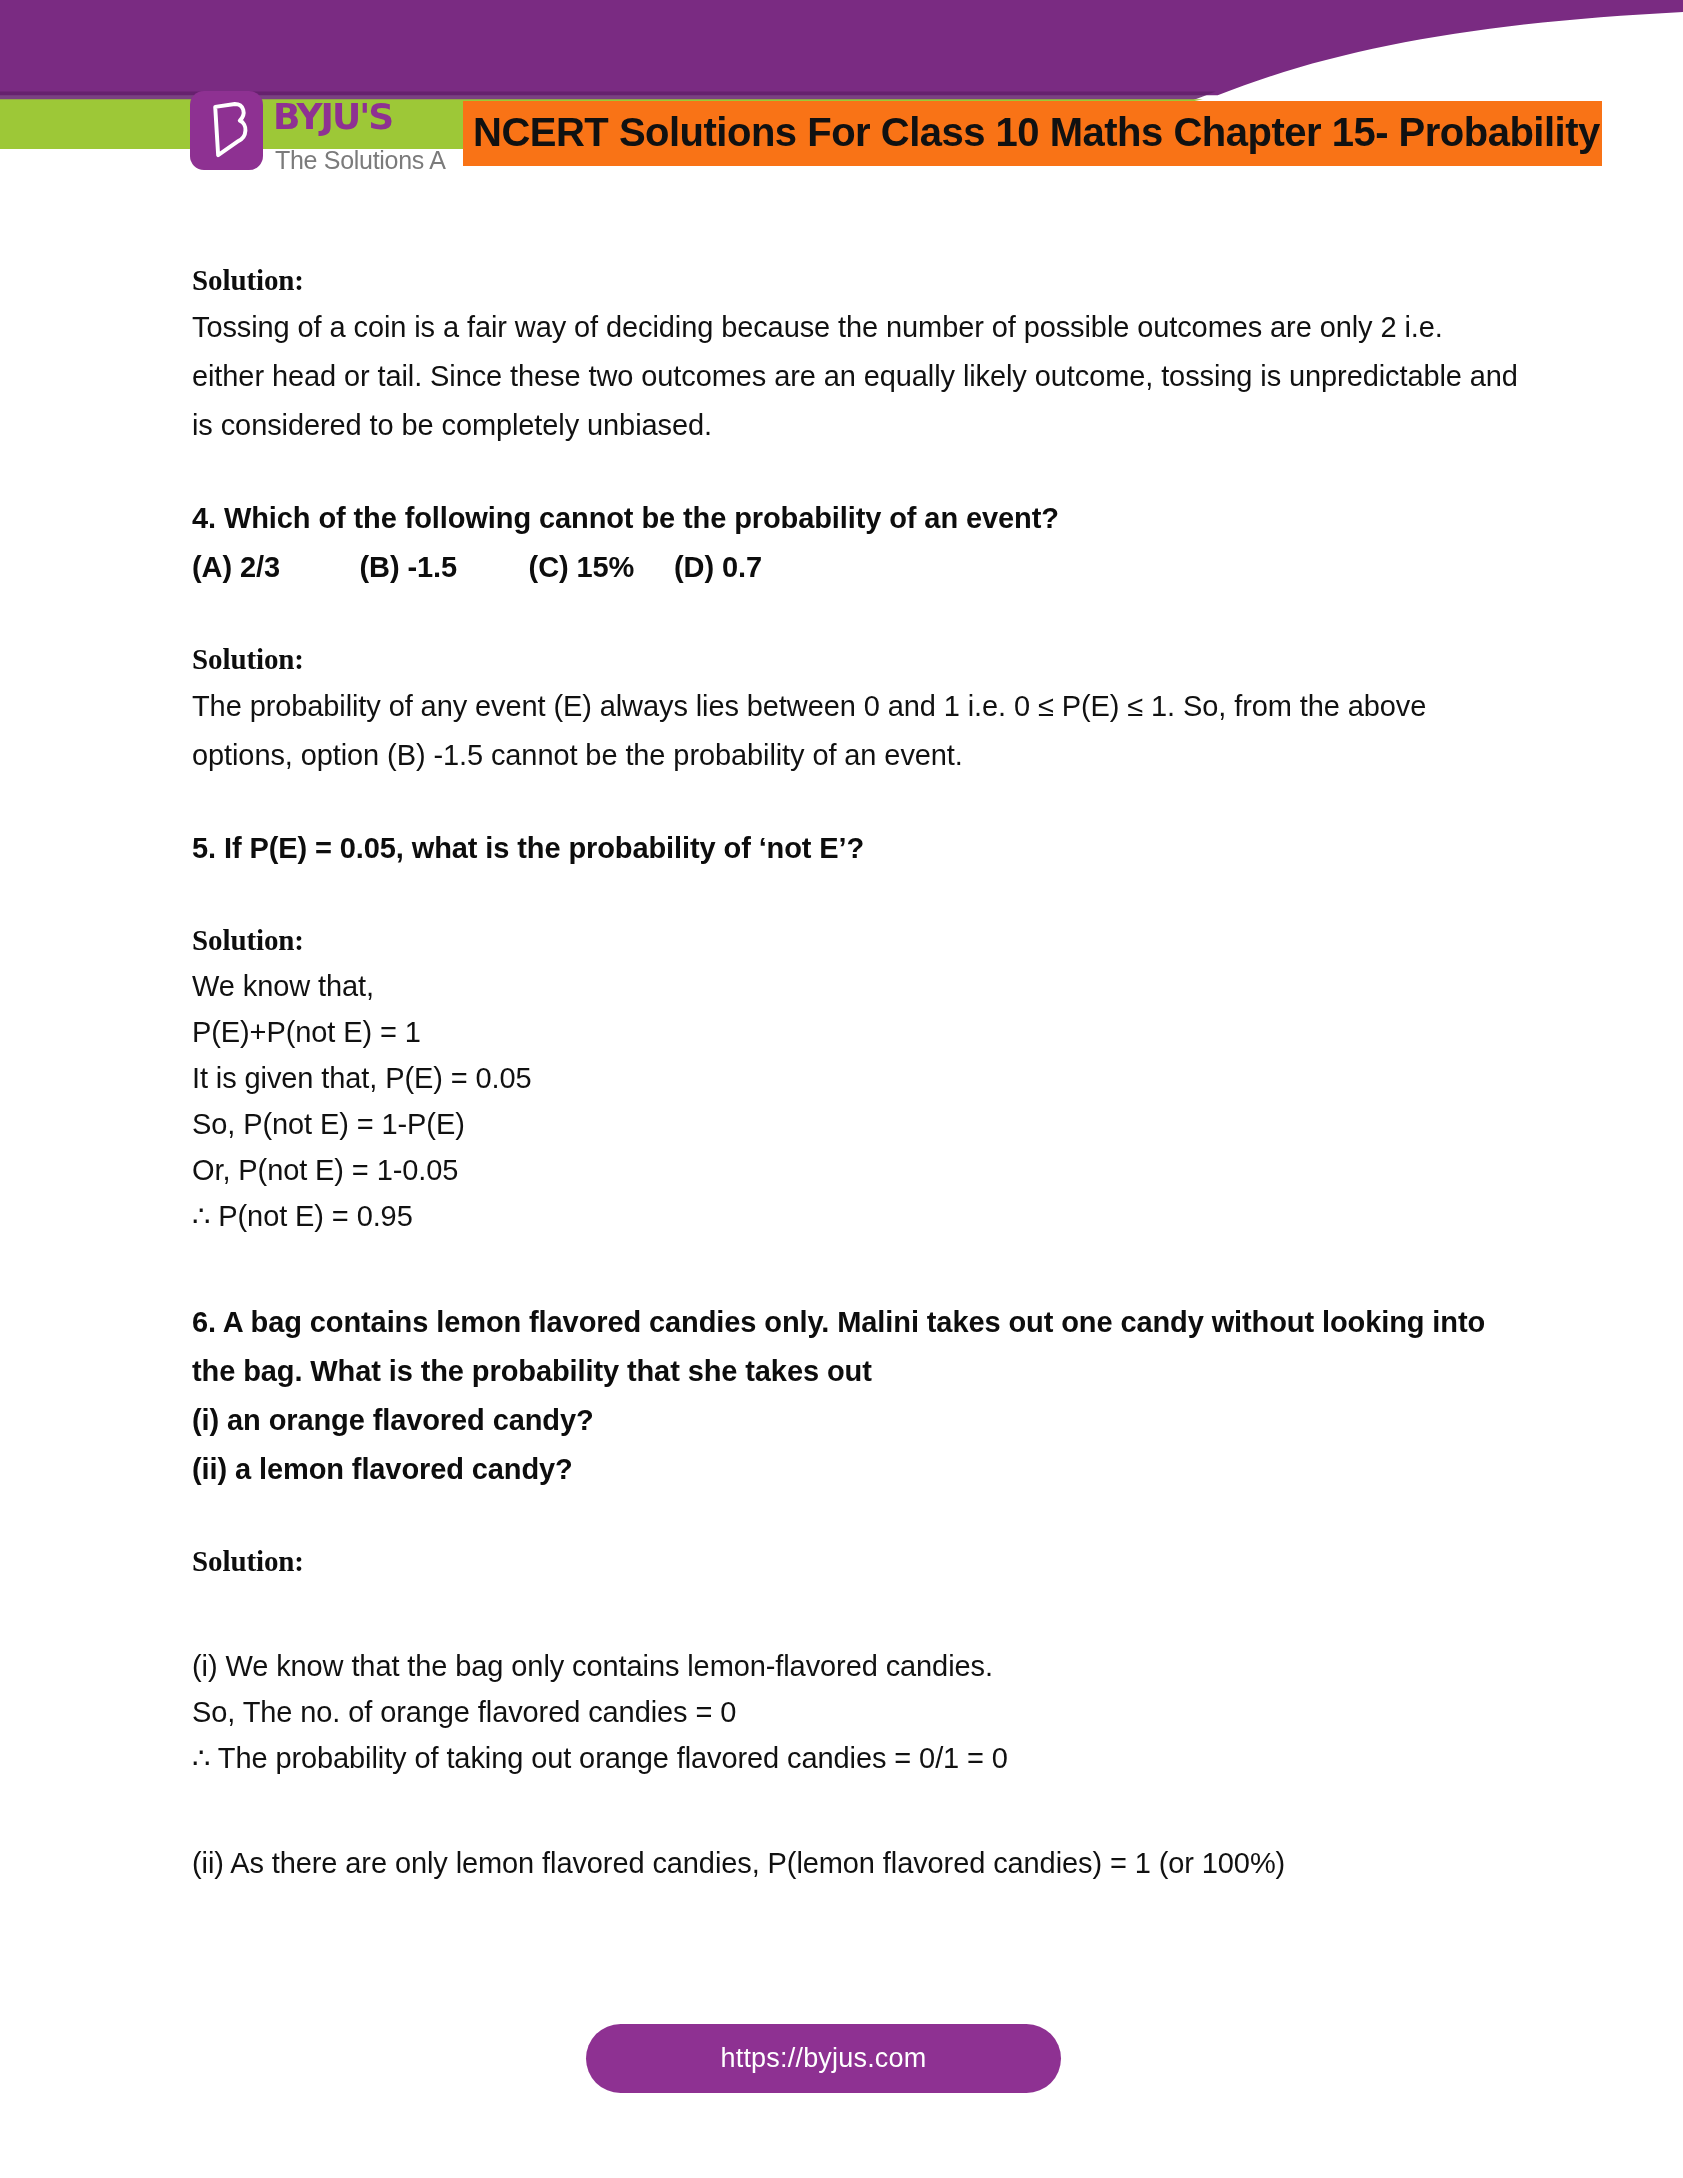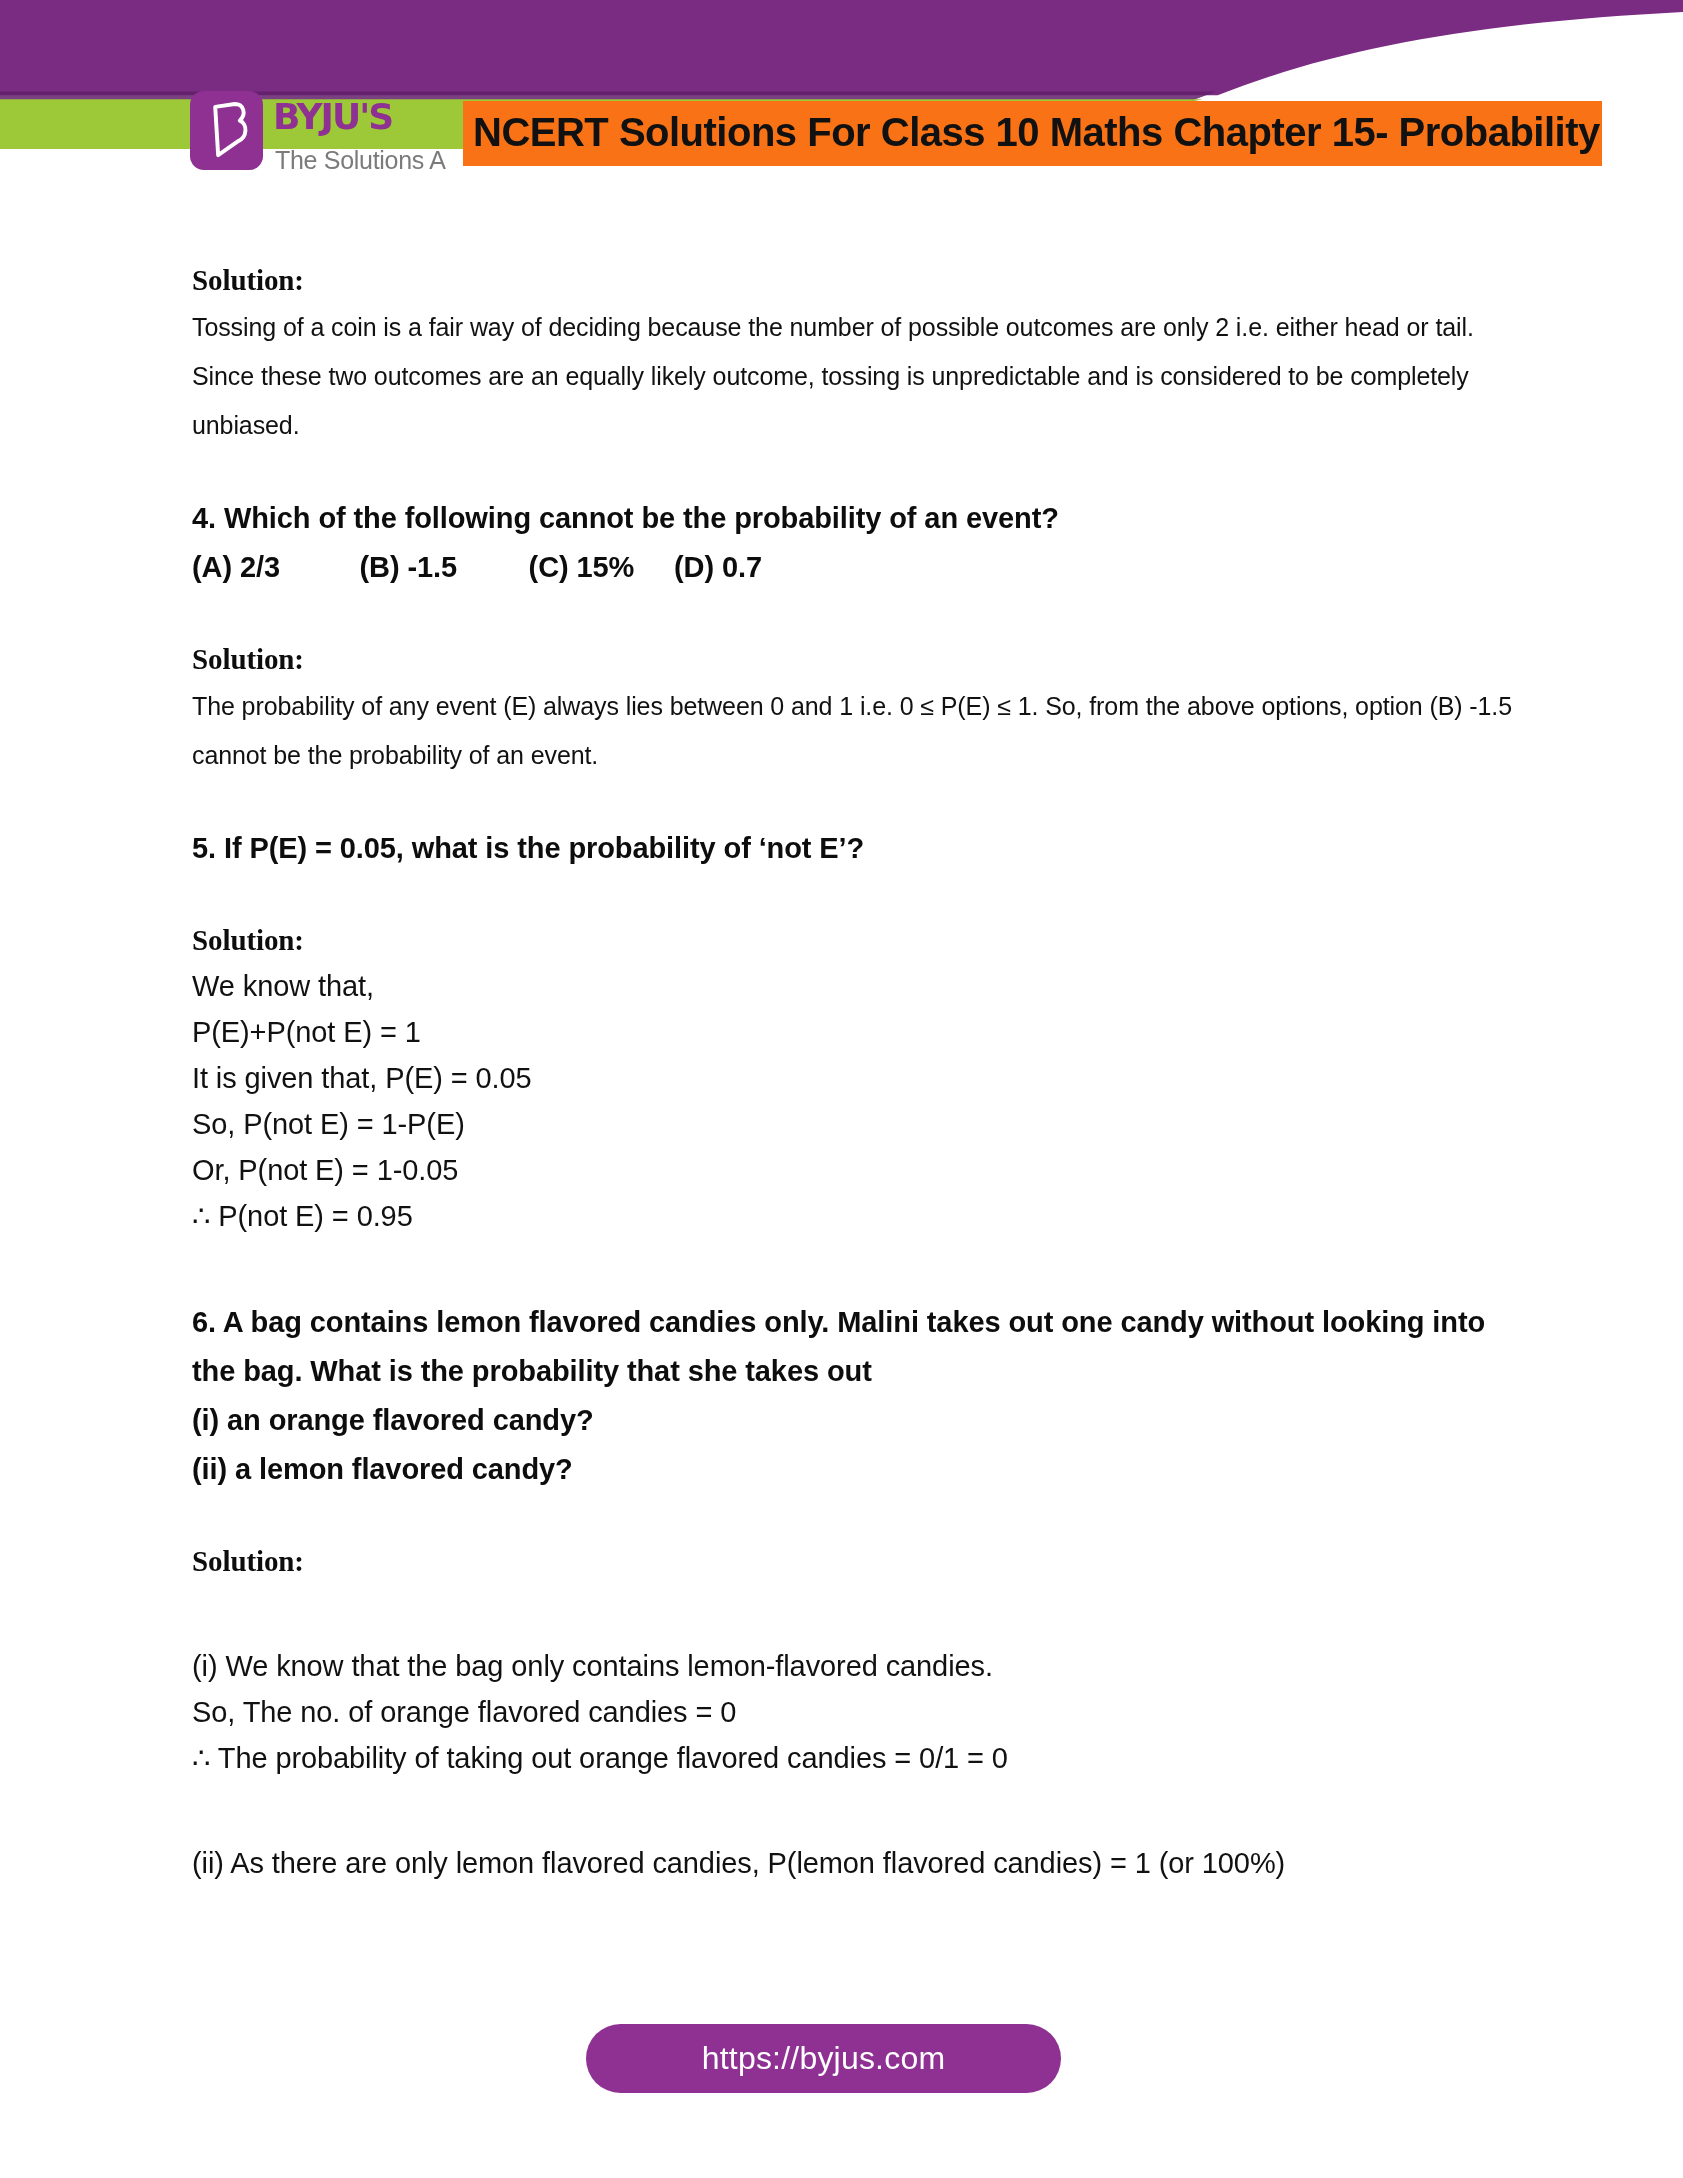--- a/index.html
+++ b/index.html
@@ -122,21 +122,21 @@
   }
   .sol-heading {
     font-weight: bold;
     font-size: 29px;
     line-height: 46px;
     color: #0d0d0d;
     letter-spacing: -0.1px;
     font-family: Liberation Serif, serif;
   }
   .body-para {
-    font-size: 25px;
+    font-size: 29px;
     line-height: 49px;
     color: #111111;
     letter-spacing: -0.1px;
   }
   .body-line {
     font-size: 29px;
     line-height: 46px;
     color: #111111;
     letter-spacing: -0.1px;
   }
@@ -155,21 +155,21 @@
   #footer-link {
     position: absolute;
     left: 586px;
     top: 2024px;
     width: 475px;
     height: 69px;
     background: #8E3192;
     border-radius: 36px;
     color: #ffffff;
     font-family: "Liberation Sans", sans-serif;
-    font-size: 32px;
+    font-size: 27px;
     display: flex;
     align-items: center;
     justify-content: center;
     letter-spacing: 0.2px;
   }
 </style>
 </head>
 <body>
 
 <svg id="header-decoration" viewBox="0 0 1700 150" preserveAspectRatio="none">

